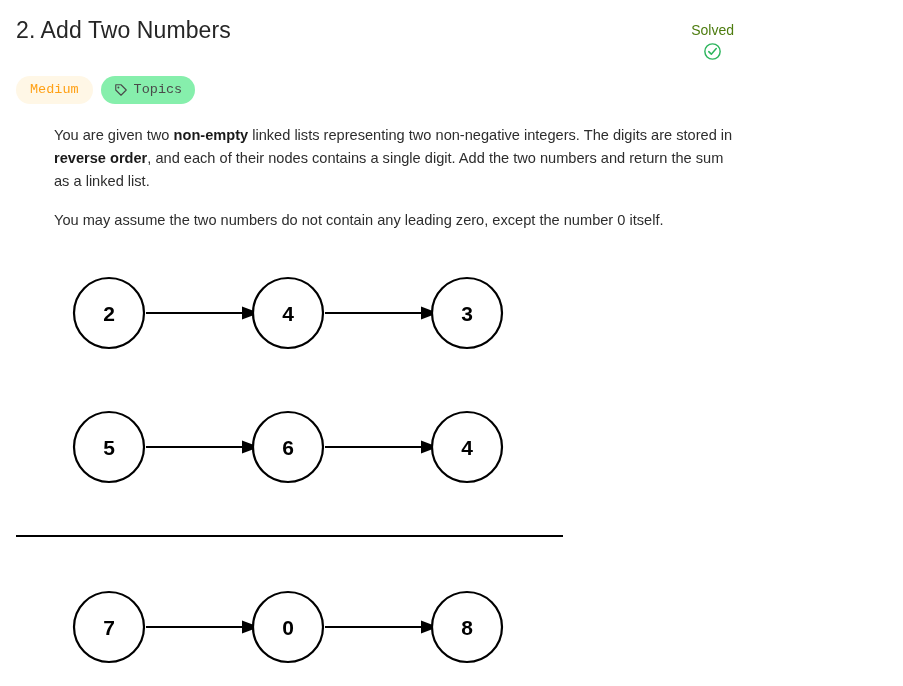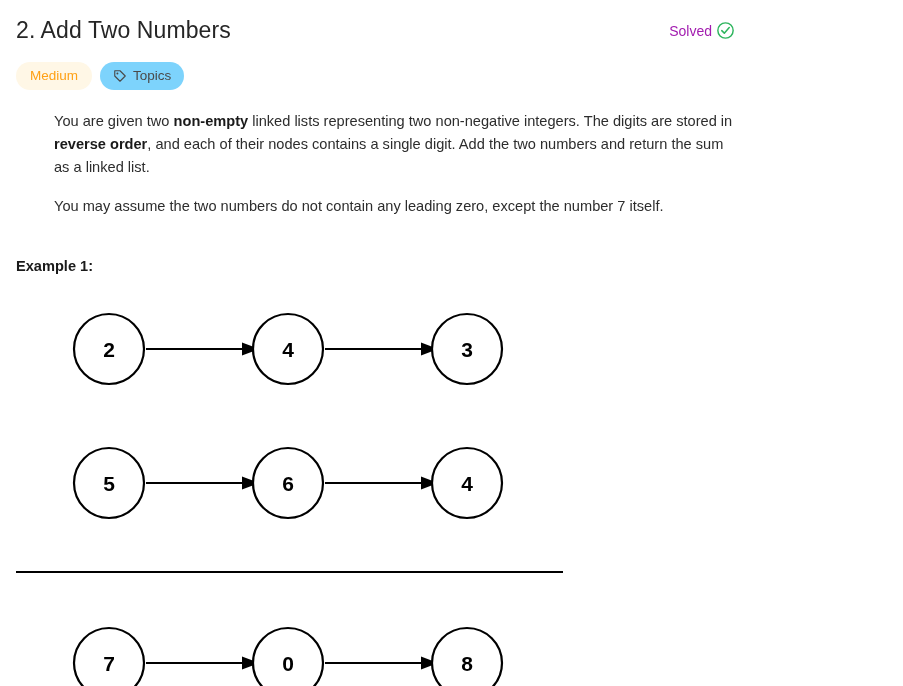--- a/index.html
+++ b/index.html
@@ -30,37 +30,39 @@
     font-size: 23px;
     font-weight: 500;
     color: #262626;
     letter-spacing: 0.1px;
     line-height: 32px;
   }
   .solved-wrap {
     display: flex;
     align-items: center;
     gap: 5px;
-    color: #a21caf;
+    color: #4d7c0f;
     font-size: 14px;
     padding-top: 8px;
+    flex-direction: column;
   }
   .solved-icon svg { display: block; }
 
   .meta-row {
     display: flex;
     align-items: center;
     gap: 8px;
     margin-top: 16px;
+    font-family: Liberation Mono, monospace;
   }
   .pill {
     display: inline-flex;
     align-items: center;
     gap: 6px;
-    background: #7dd3fc;
+    background: #86efac;
     border-radius: 20px;
     padding: 6px 13px;
     font-size: 13.5px;
     color: #4a4a4a;
     line-height: 16px;
     white-space: nowrap;
   }
   .pill.difficulty {
     color: #ffa116;
     background: #fff7e6;
@@ -141,24 +143,23 @@
           <path d="M2.5 2.5 H10 L17.5 10 L10 17.5 L2.5 10 Z" fill="none" stroke="#4a4a4a" stroke-width="1.6" stroke-linejoin="round"></path>
           <circle cx="6.3" cy="6.3" r="1.4" fill="#4a4a4a"></circle>
         </svg>
       </span>
       <span>Topics</span>
     </div>
   </div>
 
   <div class="desc">
     <p><span>You are given two </span><b>non-empty</b><span> linked lists representing two non-negative integers. The digits are stored in </span><b>reverse order</b><span>, and each of their nodes contains a single digit. Add the two numbers and return the sum as a linked list.</span></p>
-    <p>You may assume the two numbers do not contain any leading zero, except the number 7 itself.</p>
-  </div>
-
-  <div class="example-label">Example 1:</div>
+    <p>You may assume the two numbers do not contain any leading zero, except the number 0 itself.</p>
+  </div>
+
 
   <div class="figure">
     <svg class="diagram" width="600" height="420" viewBox="0 0 600 420">
 
       <g>
         <circle class="node-circle" cx="93" cy="65" r="35"></circle>
         <text class="node-text" x="93" y="65">2</text>
         <line class="edge-line" x1="130" y1="65" x2="228" y2="65"></line>
         <polygon points="243,65 226,58.5 226,71.5" fill="#000000"></polygon>
 

